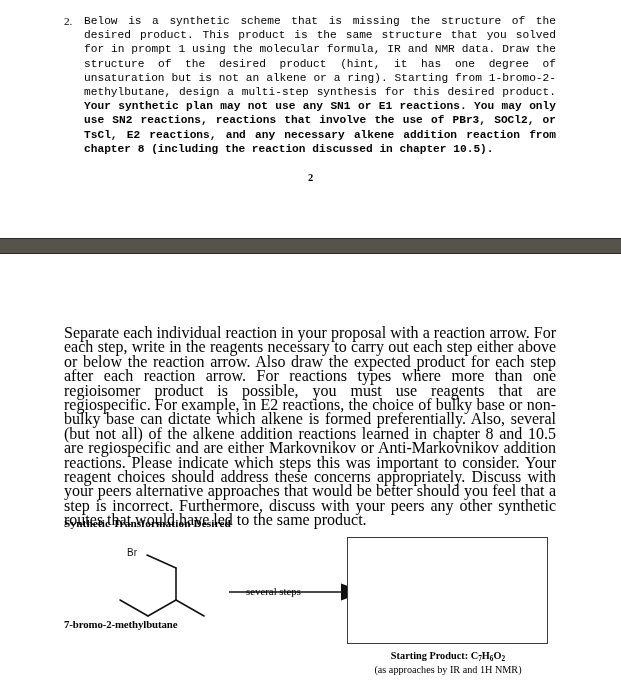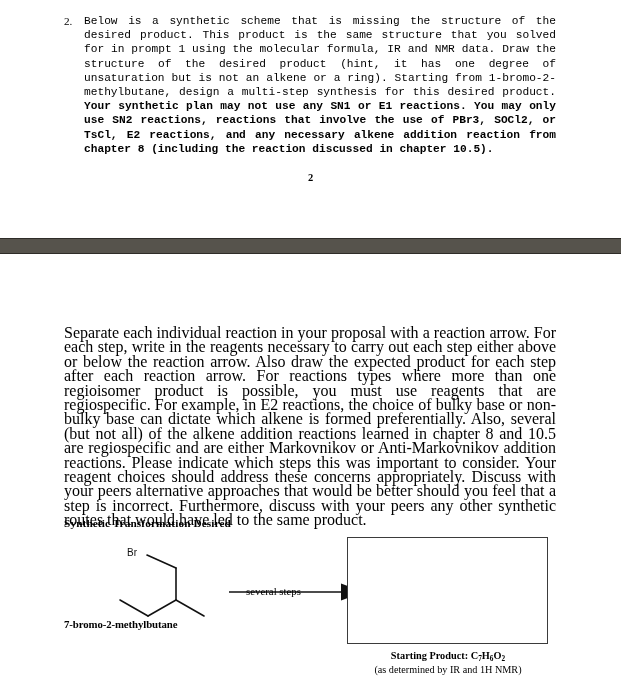--- a/index.html
+++ b/index.html
@@ -213,16 +213,16 @@
   </div>
 
   <div class="reagent-label">several steps</div>
 
   <div class="start-name">7-bromo-2-methylbutane</div>
 
   <div class="product-box"></div>
 
   <div class="product-caption">
     <span class="line1"><span>Starting Product: C</span><sub>7</sub><span>H</span><sub>6</sub><span>O</span><sub>2</sub></span>
-    <span class="line2">(as determined by IR and 1H NMR)</span>
+    <span class="line2">(as approaches by IR and 1H NMR)</span>
   </div>
 
 </div>
 
 </body></html>

